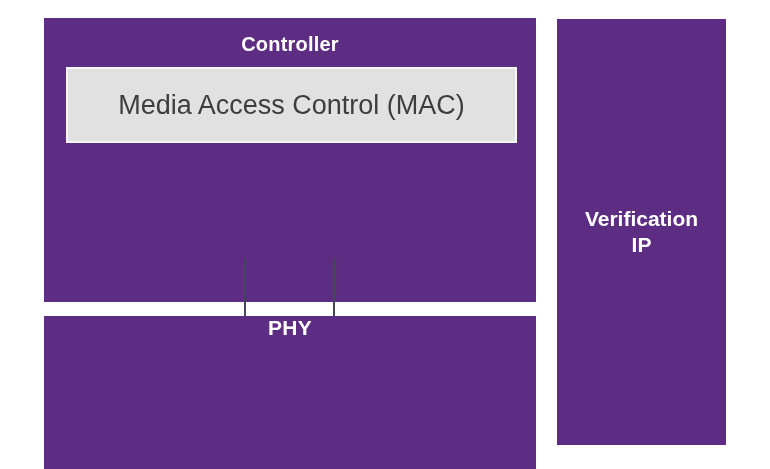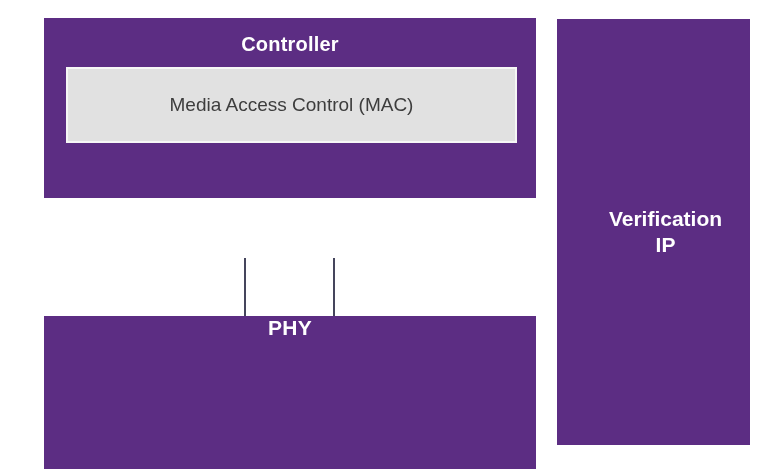--- a/index.html
+++ b/index.html
@@ -16,21 +16,21 @@
     overflow: hidden;
   }
   .purple-block {
     position: absolute;
     background: #5c2d83;
   }
   .controller-block {
     left: 44px;
     top: 18px;
     width: 492px;
-    height: 180px;
+    height: 284px;
   }
   .block-title {
     position: absolute;
     left: 0;
     top: 0;
     width: 100%;
     height: 49px;
     line-height: 52px;
     text-align: center;
     color: #ffffff;
@@ -46,21 +46,21 @@
     background: #e1e1e1;
     border: 2px solid #f6f6f6;
     display: flex;
     align-items: center;
     justify-content: center;
   }
   .subbox-mac { top: 49px; }
   .subbox-pcs { top: 146px; }
   .subbox span {
     color: #3d3d3d;
-    font-size: 19px;
+    font-size: 27px;
     font-weight: 400;
   }
   .connector {
     position: absolute;
     top: 258px;
     width: 2px;
     height: 58px;
     background: #45455c;
   }
   .connector-left  { left: 244px; }
@@ -81,21 +81,20 @@
     letter-spacing: 0.3px;
   }
   .vip-block {
     left: 557px;
     top: 19px;
     width: 169px;
     height: 426px;
     display: flex;
     align-items: center;
     justify-content: center;
-    padding-left: 24px;
   }
   .vip-block span {
     color: #ffffff;
     font-size: 21px;
     font-weight: bold;
     text-align: center;
     white-space: pre-line;
     line-height: 1.25;
   }
 </style>

